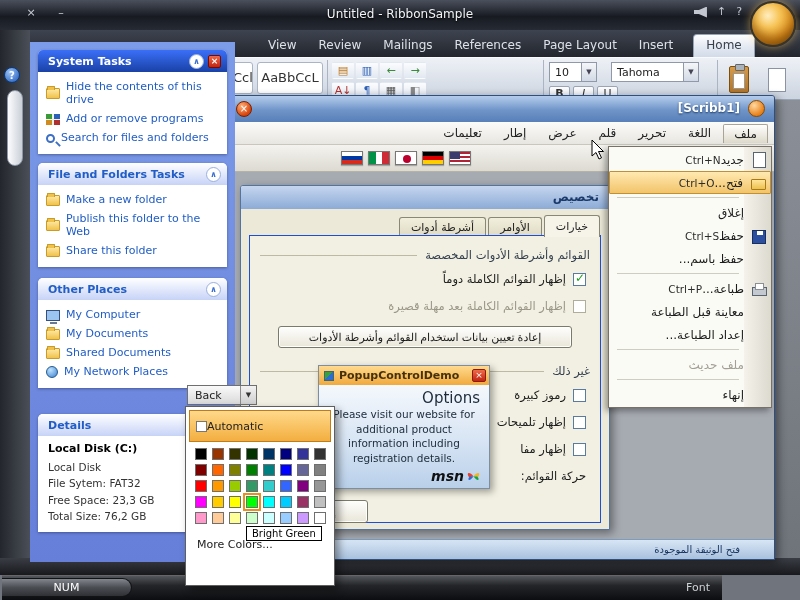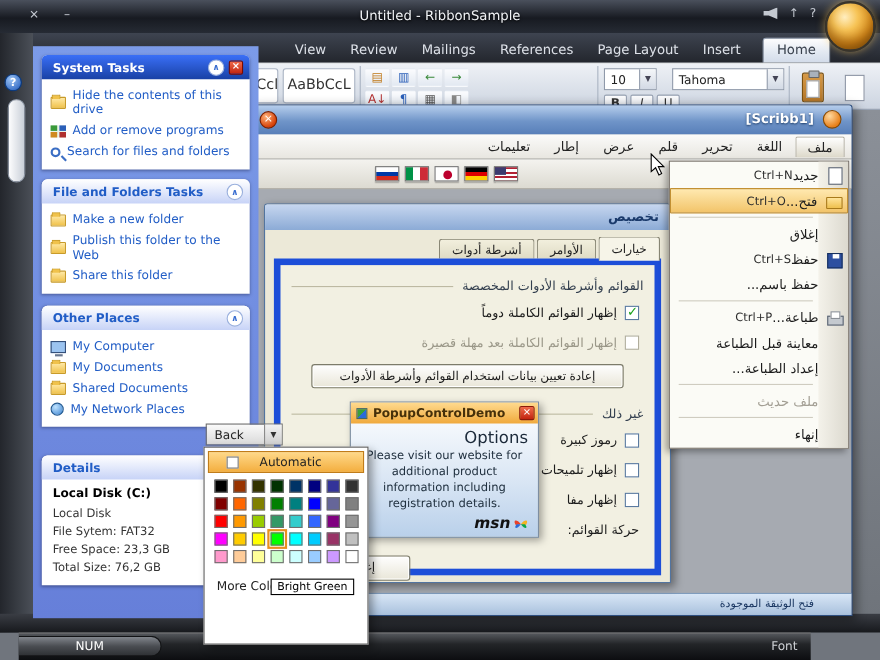--- a/index.html
+++ b/index.html
@@ -32,21 +32,21 @@
 .bigbtn{position:absolute;top:1px;width:36px;height:41px;display:flex;align-items:center;justify-content:center}
 .clip{width:20px;height:27px;background:linear-gradient(#d79a47,#b3762a);border:1px solid #7a5010;border-radius:2px;position:relative}
 .clip::before{content:"";position:absolute;left:3px;top:6px;right:3px;bottom:3px;background:#fff;border:1px solid #999}
 .clip::after{content:"";position:absolute;left:5px;top:-3px;width:8px;height:5px;background:#a9b1bb;border:1px solid #666;border-radius:1px}
 .pageic{width:18px;height:24px;background:#fff;border:1px solid #8a93a3}
 #left-chrome{position:absolute;left:0;top:30px;width:30px;height:545px;background:linear-gradient(90deg,#23262c,#4b5058)}
 #help-roundel{position:absolute;left:4px;top:37px;width:16px;height:16px;border-radius:50%;background:radial-gradient(circle at 35% 30%,#9cc4f5,#1c56b8);border:1px solid #0a3a80;color:#fff;font-size:10px;font-weight:bold;text-align:center;line-height:15px}
 #left-slider{position:absolute;left:7px;top:60px;width:16px;height:76px;background:linear-gradient(90deg,#fdfdfe,#c9cfd8);border:1px solid #8f98a6;border-radius:8px}
 #client{position:absolute;left:30px;top:100px;width:770px;height:460px;background:linear-gradient(#8b9098,#6f747b)}
 #bottomband{position:absolute;left:0;top:558px;width:800px;height:17px;background:linear-gradient(#3a3d44,#17191d);z-index:5}
-#statusbar{position:absolute;left:17px;top:575px;width:720px;height:25px;background:linear-gradient(#54575c,#232528 40%,#0c0d10);border-top:1px solid #666;z-index:15}
+#statusbar{position:absolute;left:2px;top:575px;width:720px;height:25px;background:linear-gradient(#54575c,#232528 40%,#0c0d10);border-top:1px solid #666;z-index:15}
 #numpill{position:absolute;left:0;top:2px;width:130px;height:19px;background:linear-gradient(#82868d,#4a4d52 50%,#2e3034);border:1px solid #121315;border-left:none;border-radius:0 10px 10px 0;color:#fff;font-size:11px;text-align:center;line-height:17px}
 #font-right{position:absolute;right:12px;top:5px;color:#cfd2d6;font-size:11px}
 
 
 #taskpane{position:absolute;left:30px;top:42px;width:205px;height:520px;background:linear-gradient(#7c9be8,#667fd9);z-index:25;padding:8px}
 .card{position:absolute;left:8px;width:189px;background:#fff;border-radius:5px 5px 0 0;box-shadow:0 1px 3px rgba(0,0,30,.35)}
 .card-h{height:22px;border-radius:5px 5px 0 0;display:flex;align-items:center;padding:0 6px 0 10px;font-size:11px;font-weight:bold}
 .card-h.lite{background:linear-gradient(#ffffff,#c7d3f7);color:#215dc6}
 .card-h.dark{background:linear-gradient(#3a6ff7,#1941a5);color:#fff}
 .chev{margin-left:auto;width:15px;height:15px;border-radius:50%;background:#fff;border:1px solid #9ab0dd;color:#3a6ed0;font-size:8px;text-align:center;line-height:13px}
@@ -106,21 +106,21 @@
 .printer-icon::before{content:"";position:absolute;right:1px;top:6px;width:13px;height:7px;background:#c4c9cf;border:1px solid #5a6370}
 .printer-icon::after{content:"";position:absolute;right:4px;top:2px;width:7px;height:5px;background:#fff;border:1px solid #8a8f96}
 
 
 #dlg{position:absolute;left:240px;top:185px;width:370px;height:345px;z-index:30;border:1px solid #52749f;border-radius:3px 3px 0 0;box-shadow:3px 3px 8px rgba(0,0,0,.4);background:#ece9d8}
 #dlg-title{height:23px;border-radius:2px 2px 0 0;background:linear-gradient(#c6d6ef,#8cabd6);direction:rtl;font-size:12px;font-weight:bold;color:#1a3a6b;line-height:22px;padding:0 10px}
 #dlg-body{position:absolute;left:0;top:23px;right:0;bottom:0;direction:rtl}
 #dlg-tabs{position:absolute;top:6px;right:9px;display:flex;gap:2px;align-items:flex-end}
 .dtab{font-size:11px;color:#222;background:linear-gradient(#f2efdd,#ddd9c2);border:1px solid #898775;border-bottom:none;border-radius:3px 3px 0 0;padding:3px 11px;height:20px}
 .dtab.active{background:#f6f4e8;height:22px;padding-top:4px;position:relative;z-index:2}
-#dlg-page{position:absolute;left:8px;right:8px;top:26px;bottom:6px;border:6px solid #1d4ed8;background:#f2f0e2;padding:8px 10px;font-size:11.5px;color:#1c1c1c}
+#dlg-page{position:absolute;left:8px;right:8px;top:26px;bottom:6px;border:1px solid #1d4ed8;background:#f2f0e2;padding:8px 10px;font-size:11.5px;color:#1c1c1c}
 .grprow{display:flex;align-items:center;gap:8px;margin:4px 0 10px 0}
 .grplabel{color:#333f4f;white-space:nowrap}
 .grpline{flex:1;height:1px;background:#bdb9a2}
 .cbrow{display:flex;align-items:center;gap:7px;margin:0 4px 13px 0}
 .cb{width:13px;height:13px;background:#fff;border:1px solid #5a7aa0;position:relative;flex:none}
 .cb.checked::after{content:"✓";position:absolute;left:1px;top:-3px;color:#1aa11a;font-size:12px;font-weight:bold}
 .cbrow.dis{color:#9a9788}
 .cbrow.dis .cb{border-color:#b0ad9c}
 .xpbtn{background:linear-gradient(#fefefe,#e9e6d8);border:1px solid #7c7b6a;border-radius:3px;box-shadow:inset 0 0 0 1px #fff;font-size:11px;color:#1c1c1c;text-align:center}
 #reset-btn{display:block;width:calc(100% - 36px);margin:0 auto 16px auto;height:22px;line-height:20px}
@@ -135,21 +135,21 @@
 #popup-close{width:14px;height:13px;background:linear-gradient(#f06a4a,#c22410);border:1px solid #8a1a0a;border-radius:2px;color:#fff;font-size:9px;text-align:center;line-height:11px}
 #popup-options{position:absolute;top:23px;right:9px;font-size:15px;color:#1c2a3a}
 #popup-msg{position:absolute;top:41px;left:7px;right:7px;text-align:center;font-size:10.5px;color:#20303f;line-height:1.4}
 #popup-brand{position:absolute;bottom:4px;right:8px;display:flex;align-items:center;gap:2px}
 #popup-brand .msn{font-size:14px;font-weight:bold;font-style:italic;color:#111}
 
 
 #backbtn{position:absolute;left:187px;top:385px;width:70px;height:20px;z-index:60;display:flex;align-items:center;background:linear-gradient(#fafafa,#d9d9d9);border:1px solid #6f6f6f;font-size:11px;color:#222;padding-left:7px}
 #backbtn .arr{margin-left:auto;width:16px;height:100%;border-left:1px solid #8a8a8a;background:linear-gradient(#f2f2f2,#cfcfcf);font-size:7px;color:#333;display:flex;align-items:center;justify-content:center}
 #picker{position:absolute;left:185px;top:406px;width:150px;height:180px;z-index:60;background:#fff;border:1px solid #5f5f5f;box-shadow:4px 4px 8px rgba(0,0,0,.4);padding:3px}
-#auto-row{height:20px;display:flex;align-items:center;gap:19px;padding:0 16px;background:linear-gradient(#ffd98a,#f3ae3f);border:1px solid #c07c1a;font-size:11px;color:#222}
+#auto-row{height:32px;display:flex;align-items:center;gap:0;padding:0 6px;background:linear-gradient(#ffd98a,#f3ae3f);border:1px solid #c07c1a;font-size:11px;color:#222}
 #auto-swatch{width:11px;height:11px;background:#fff;border:1px solid #777}
 #color-grid{display:grid;grid-template-columns:repeat(8,17px);grid-auto-rows:16px;justify-content:center;margin-top:5px}
 .swatch{width:12px;height:12px;border:1px solid #6f6f6f;margin:1px auto}
 .swatch.sel{box-shadow:0 0 0 1px #fff,0 0 0 3px #e8901e}
 #more-row{margin-top:8px;padding:3px 8px;font-size:11px;color:#222}
 #tooltip{position:absolute;left:246px;top:526px;z-index:70;background:#ffffff;border:1px solid #000;font-size:10px;color:#000;padding:1px 5px;white-space:nowrap}
 
 #cursor{position:absolute;left:590px;top:139px;z-index:100}
 </style>
 </head>
@@ -189,21 +189,21 @@
     <span class="icobtn" style="color:#b33030">A↓</span>
     <span class="icobtn" style="color:#2b5fb8">¶</span>
     <span class="icobtn" style="color:#555">▦</span>
     <span class="icobtn" style="color:#888">◧</span>
   </div>
   <div class="vsep" style="left:543px"></div>
   <div class="combo" style="left:549px;top:4px;width:48px">
     <span>10</span>
     <span class="arr">▼</span>
   </div>
-  <div class="combo" style="left:611px;top:4px;width:102px">
+  <div class="combo" style="left:611px;top:4px;width:88px">
     <span>Tahoma</span>
     <span class="arr">▼</span>
   </div>
   <div class="vsep" style="left:717px"></div>
   <div class="bigbtn" style="left:721px">
       <span class="clip"></span>
     </div>
   <div class="bigbtn" style="left:759px">
       <span class="pageic"></span>
     </div>

